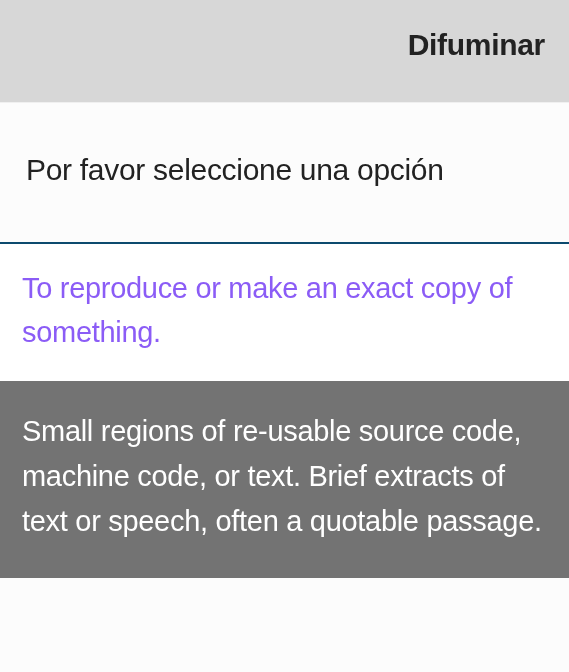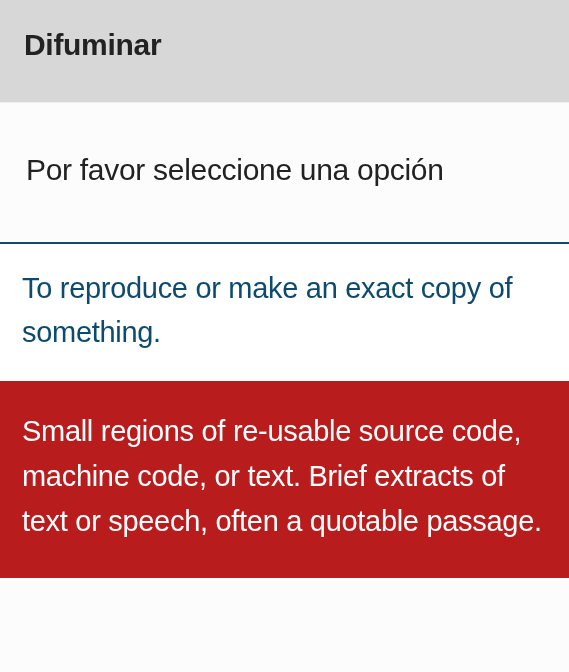--- a/index.html
+++ b/index.html
@@ -17,20 +17,21 @@
     .header {
       background: #d7d7d7;
       padding: 28px 24px 40px 24px;
       border-bottom: 1px solid #f0f0f0;
     }
     .header-title {
       font-size: 30px;
       font-weight: 600;
       color: #222;
       letter-spacing: -0.3px;
+      text-align: right;
     }
     .prompt {
       background: #fcfcfc;
       padding: 44px 26px 48px 26px;
       border-bottom: 2px solid #0c4a6e;
     }
     .prompt-text {
       font-size: 30px;
       color: #222;
       line-height: 1.55;
@@ -38,24 +39,24 @@
     }
     .option {
       padding: 22px 22px 26px 22px;
       font-size: 29px;
       line-height: 1.55;
       letter-spacing: -0.3px;
       cursor: pointer;
     }
     .option-unselected {
       background: #ffffff;
-      color: #0c4a6e;
+      color: #8b5cf6;
     }
     .option-selected {
-      background: #b91c1c;
+      background: #737373;
       color: #ffffff;
       padding: 28px 22px 34px 22px;
     }
   </style>
 </head>
 <body>
 
 <div class="header">
   <div class="header-title">Difuminar</div>
 </div>

